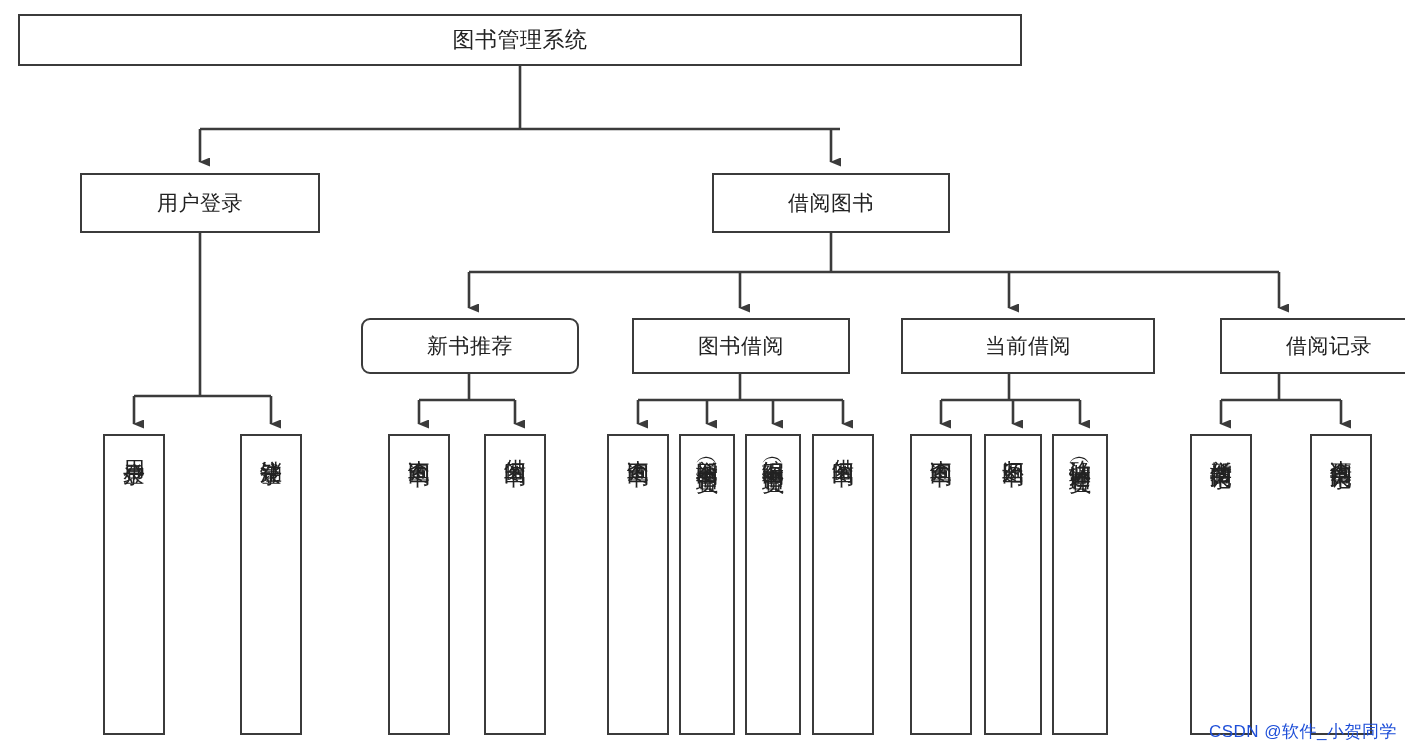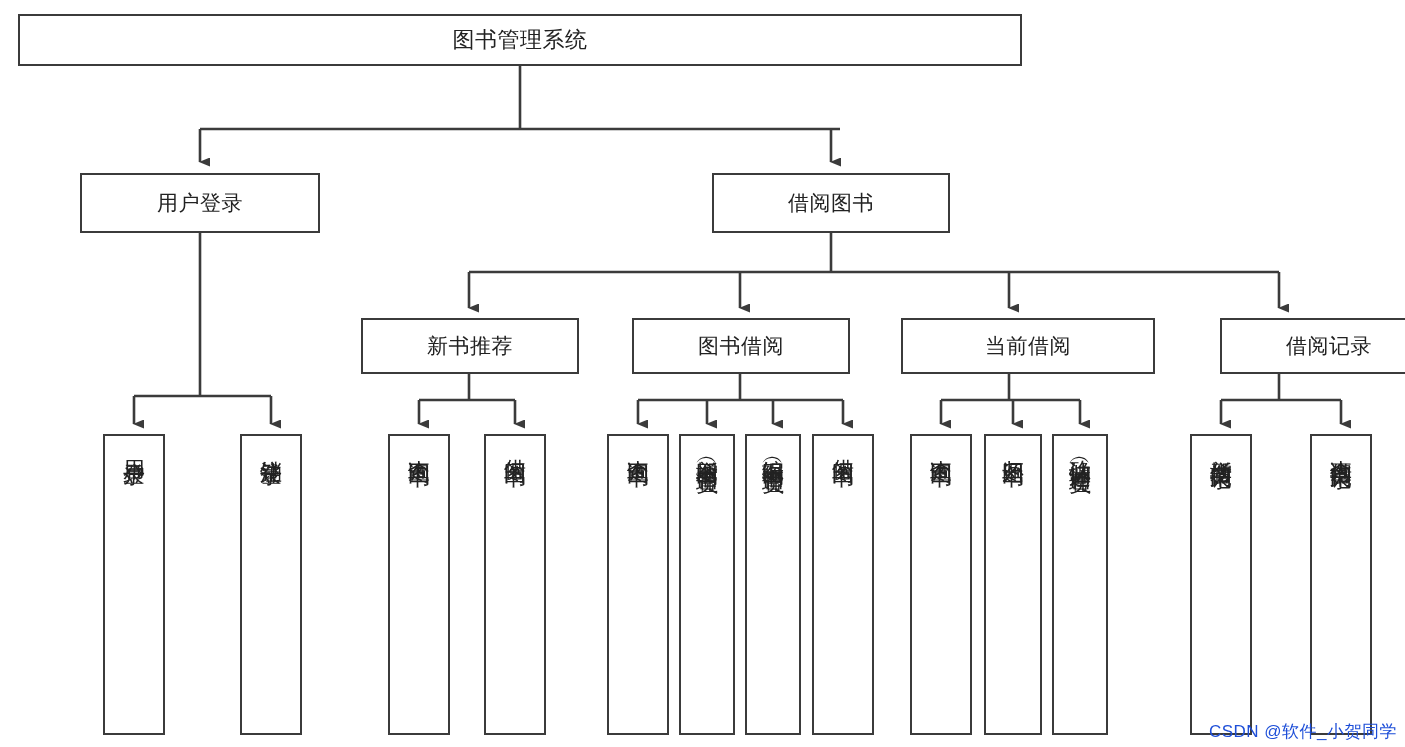--- a/index.html
+++ b/index.html
@@ -131,21 +131,21 @@
     <span class="label">图书管理系统</span>
   </div>
 
   <div class="node h" style="left:80px; top:173px; width:240px; height:60px;">
     <span class="label">用户登录</span>
   </div>
   <div class="node h" style="left:712px; top:173px; width:238px; height:60px;">
     <span class="label">借阅图书</span>
   </div>
 
-  <div class="node h" style="left:361px; top:318px; width:218px; height:56px;">
+  <div class="node h" style="left:361px; top:318px; width:218px; height:56px;border-radius:9px;">
     <span class="label">新书推荐</span>
   </div>
   <div class="node h" style="left:632px; top:318px; width:218px; height:56px;">
     <span class="label">图书借阅</span>
   </div>
   <div class="node h" style="left:901px; top:318px; width:254px; height:56px;">
     <span class="label">当前借阅</span>
   </div>
   <div class="node h" style="left:1220px; top:318px; width:218px; height:56px;">
     <span class="label">借阅记录</span>

